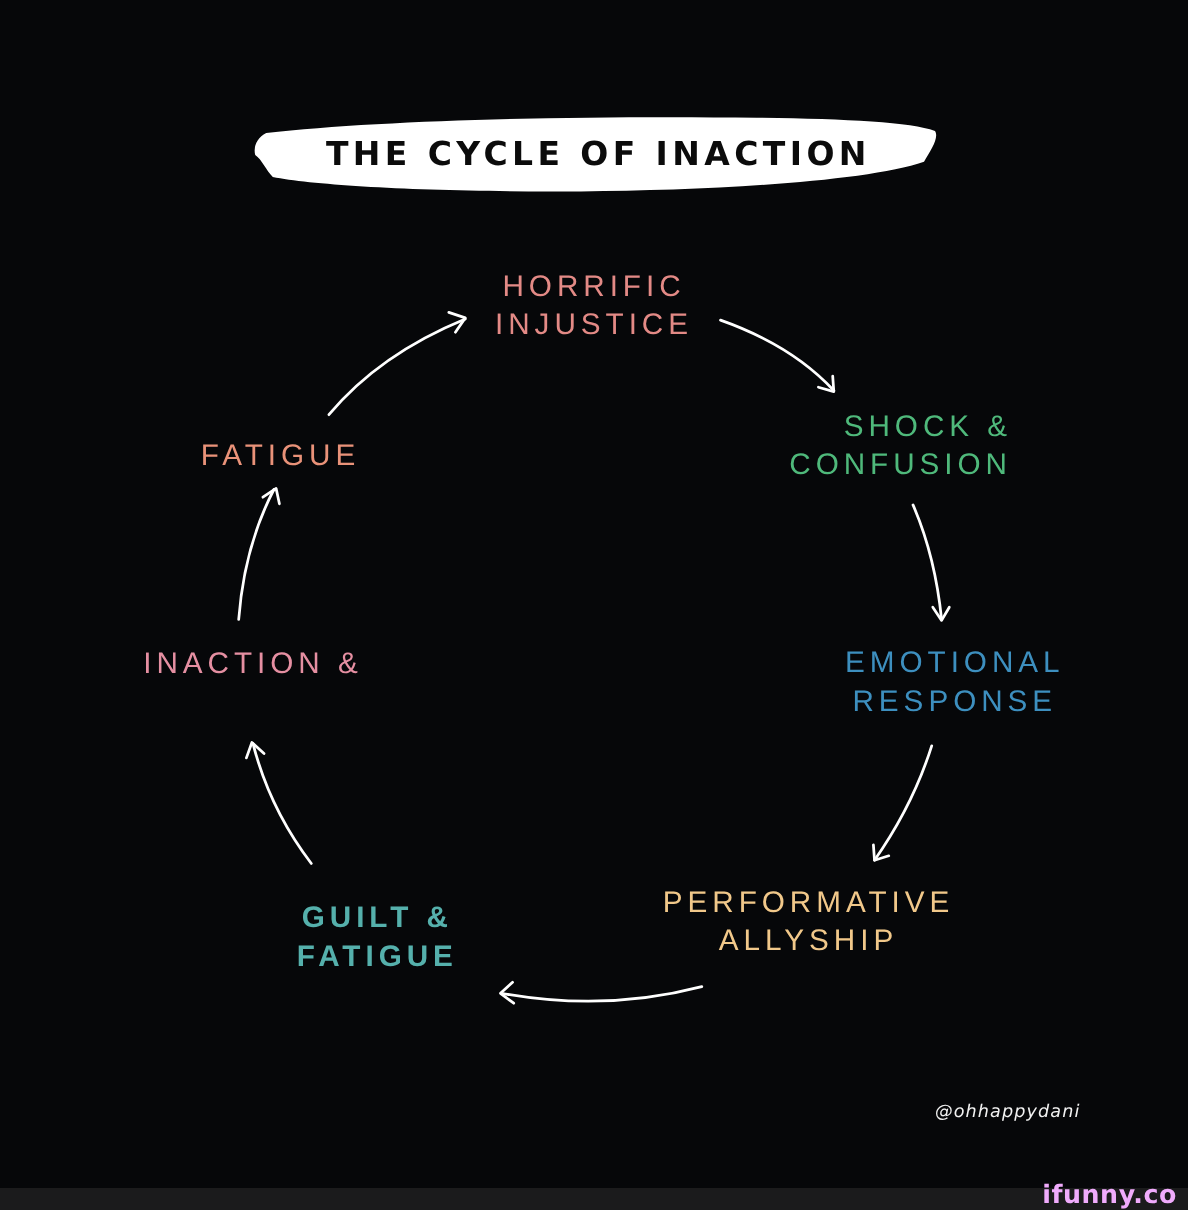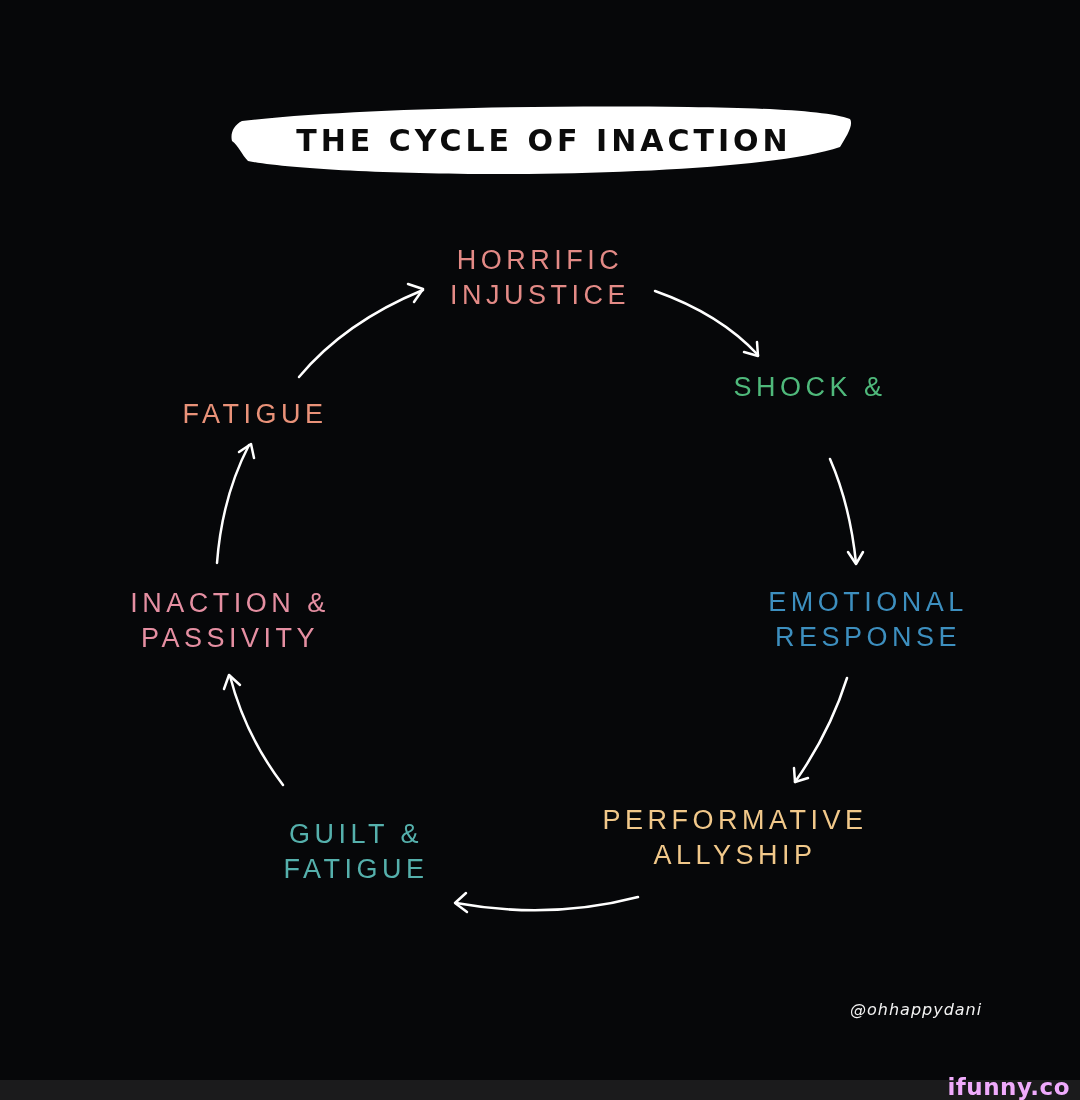--- a/index.html
+++ b/index.html
@@ -76,42 +76,42 @@
       <path d="M299,377 Q345,322 423,290"></path>
       <path d="M408,284 L423,289 L414,302"></path>
     </g>
   </svg>
 
   <div class="node" style="left:430px; top:243px; width:220px;text-align:center;">
     <span style="color:#e38a86">HORRIFIC</span>
     <span style="color:#e38a86">INJUSTICE</span>
   </div>
 
-  <div class="node" style="left:700px; top:370px; width:220px;">
+  <div class="node" style="left:700px; top:370px; width:220px;text-align:right;">
     <span style="color:#4fb97b">SHOCK &amp;</span>
+    <span style="color:#4fb97b">CONFUSION</span>
   </div>
 
   <div class="node" style="left:590px; top:803px; width:290px;">
     <span style="color:#f1c88a">PERFORMATIVE</span>
     <span style="color:#f1c88a">ALLYSHIP</span>
   </div>
 
   <div class="node" style="left:748px; top:585px; width:240px;">
     <span style="color:#3d8fbf">EMOTIONAL</span>
     <span style="color:#3d8fbf">RESPONSE</span>
   </div>
 
-  <div class="node" style="left:266px; top:817px; width:180px;">
+  <div class="node" style="left:253px; top:817px; width:180px;font-weight:bold;">
     <span style="color:#55b0ac">GUILT &amp;</span>
     <span style="color:#55b0ac">FATIGUE</span>
   </div>
 
   <div class="node" style="left:108px; top:586px; width:244px;">
     <span style="color:#e58fa2">INACTION &amp;</span>
-    <span style="color:#e58fa2">PASSIVITY</span>
   </div>
 
   <div class="node" style="left:175px; top:397px; width:160px;">
     <span style="color:#e99279">FATIGUE</span>
   </div>
 
   <div class="handle">@ohhappydani</div>
 </div>
 
 <div class="footer"></div>

